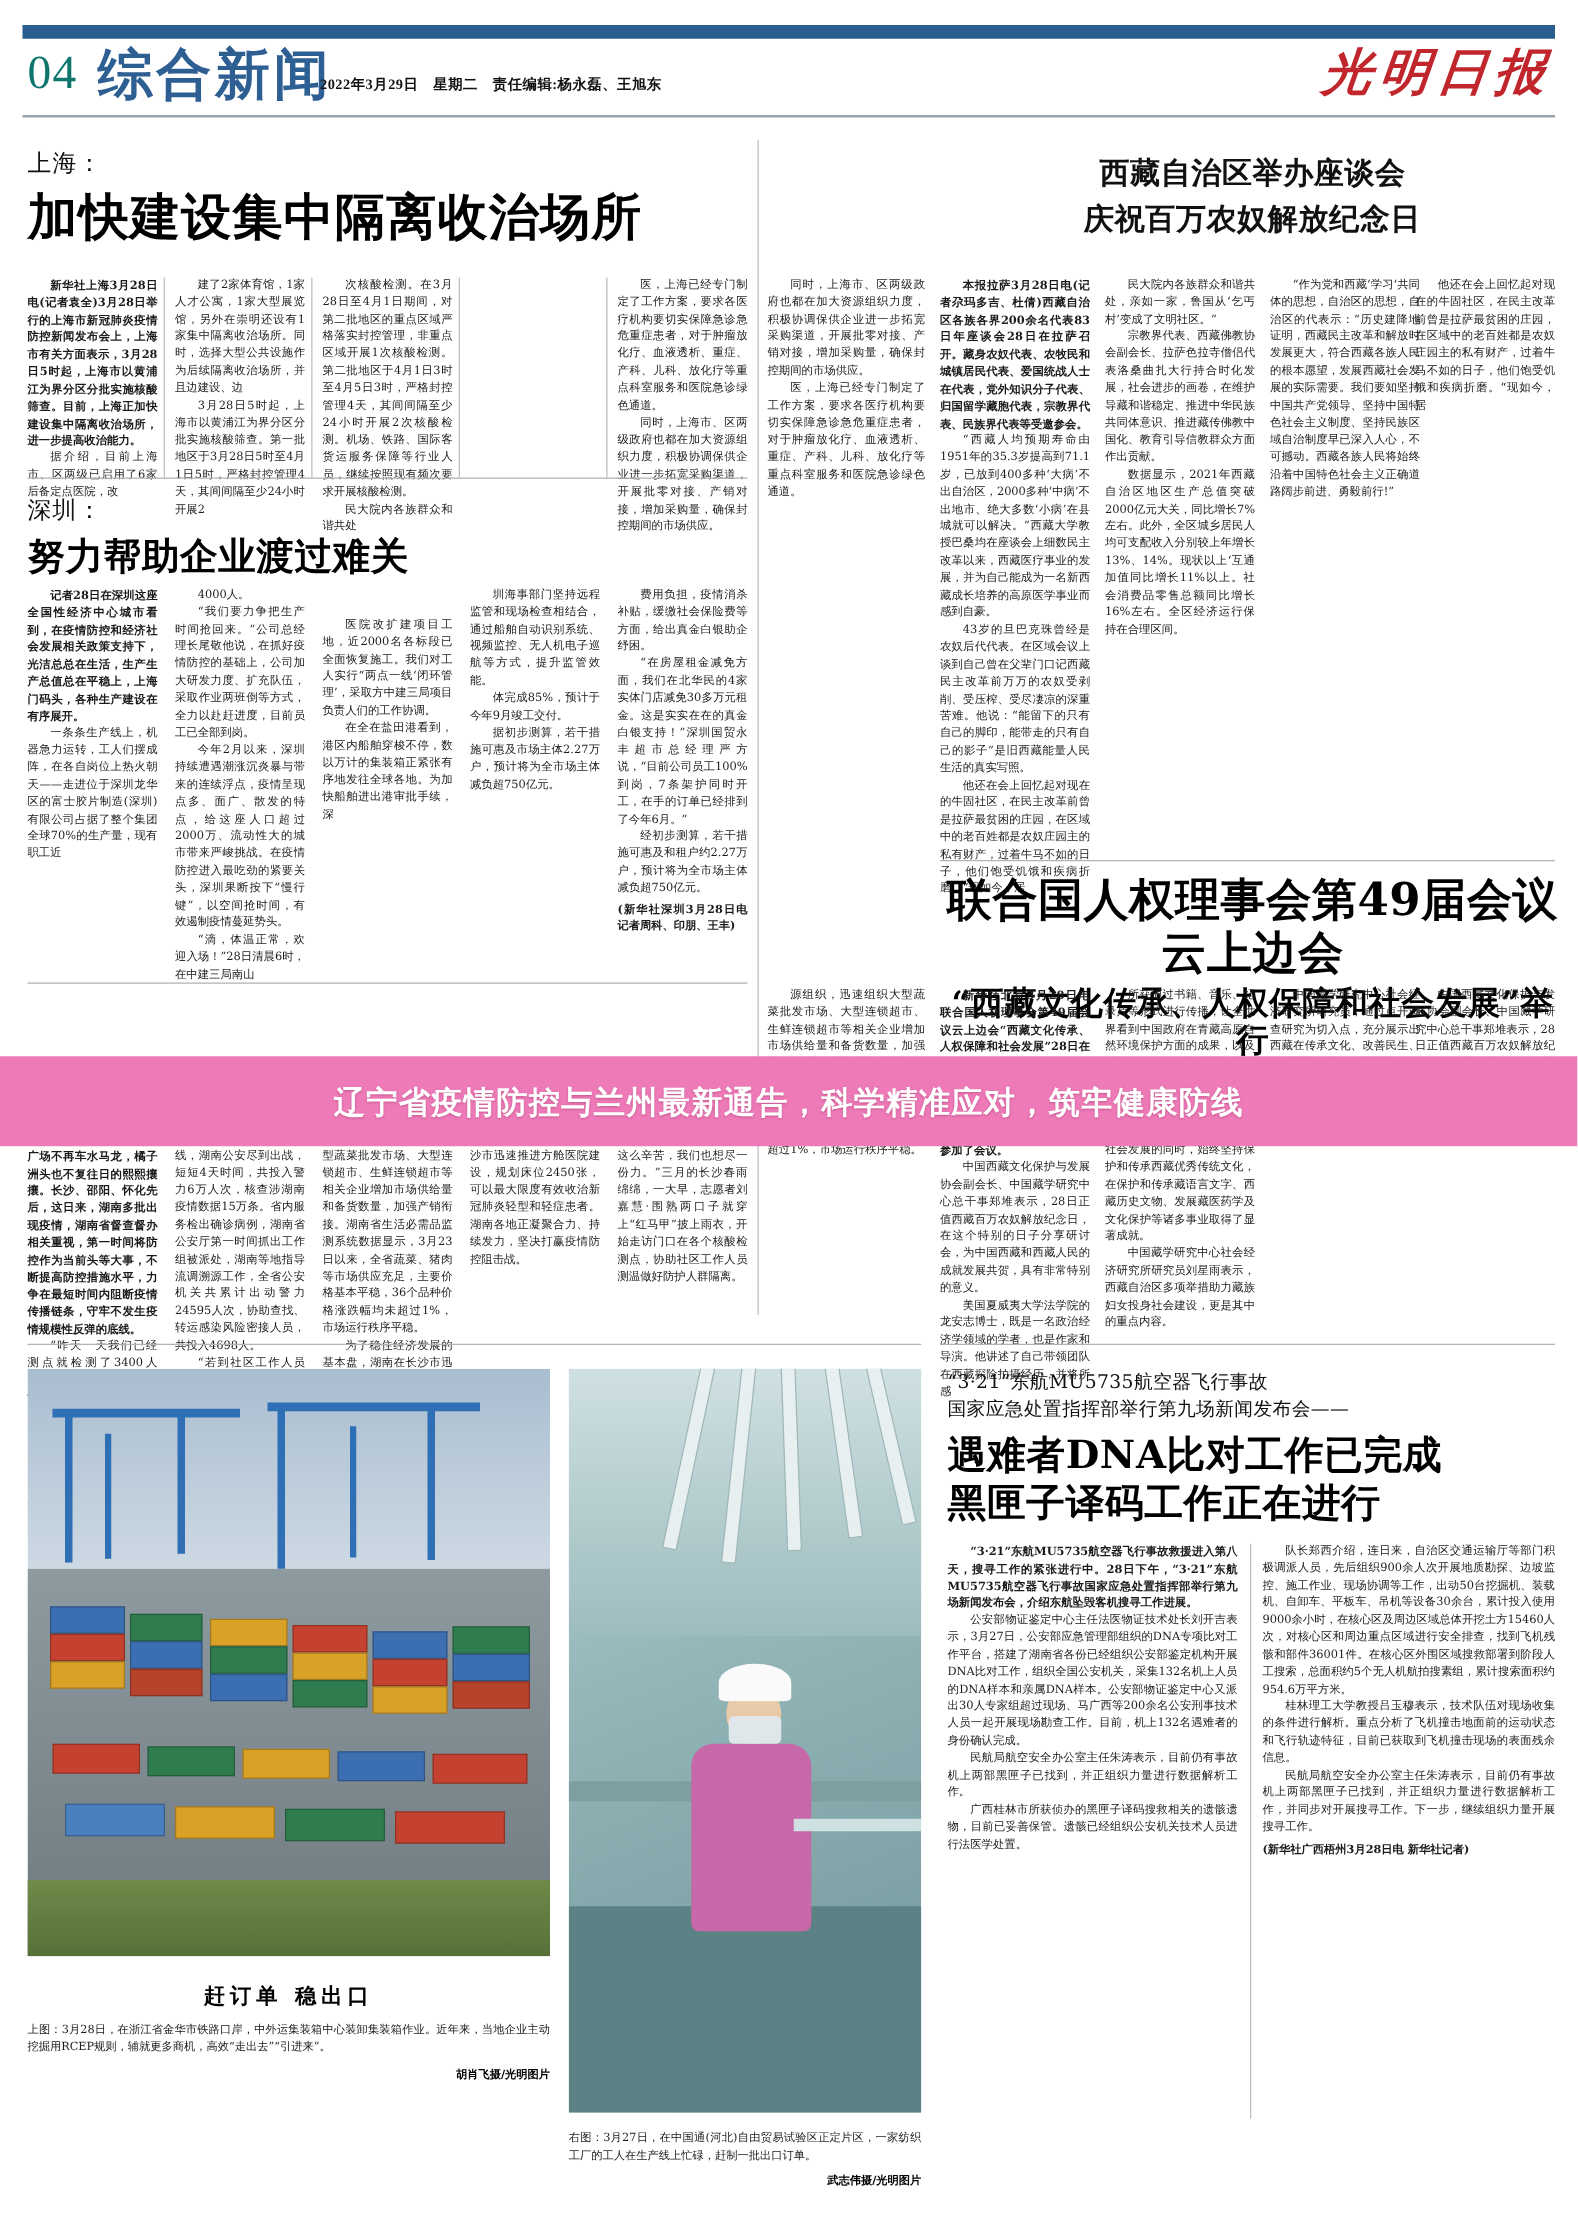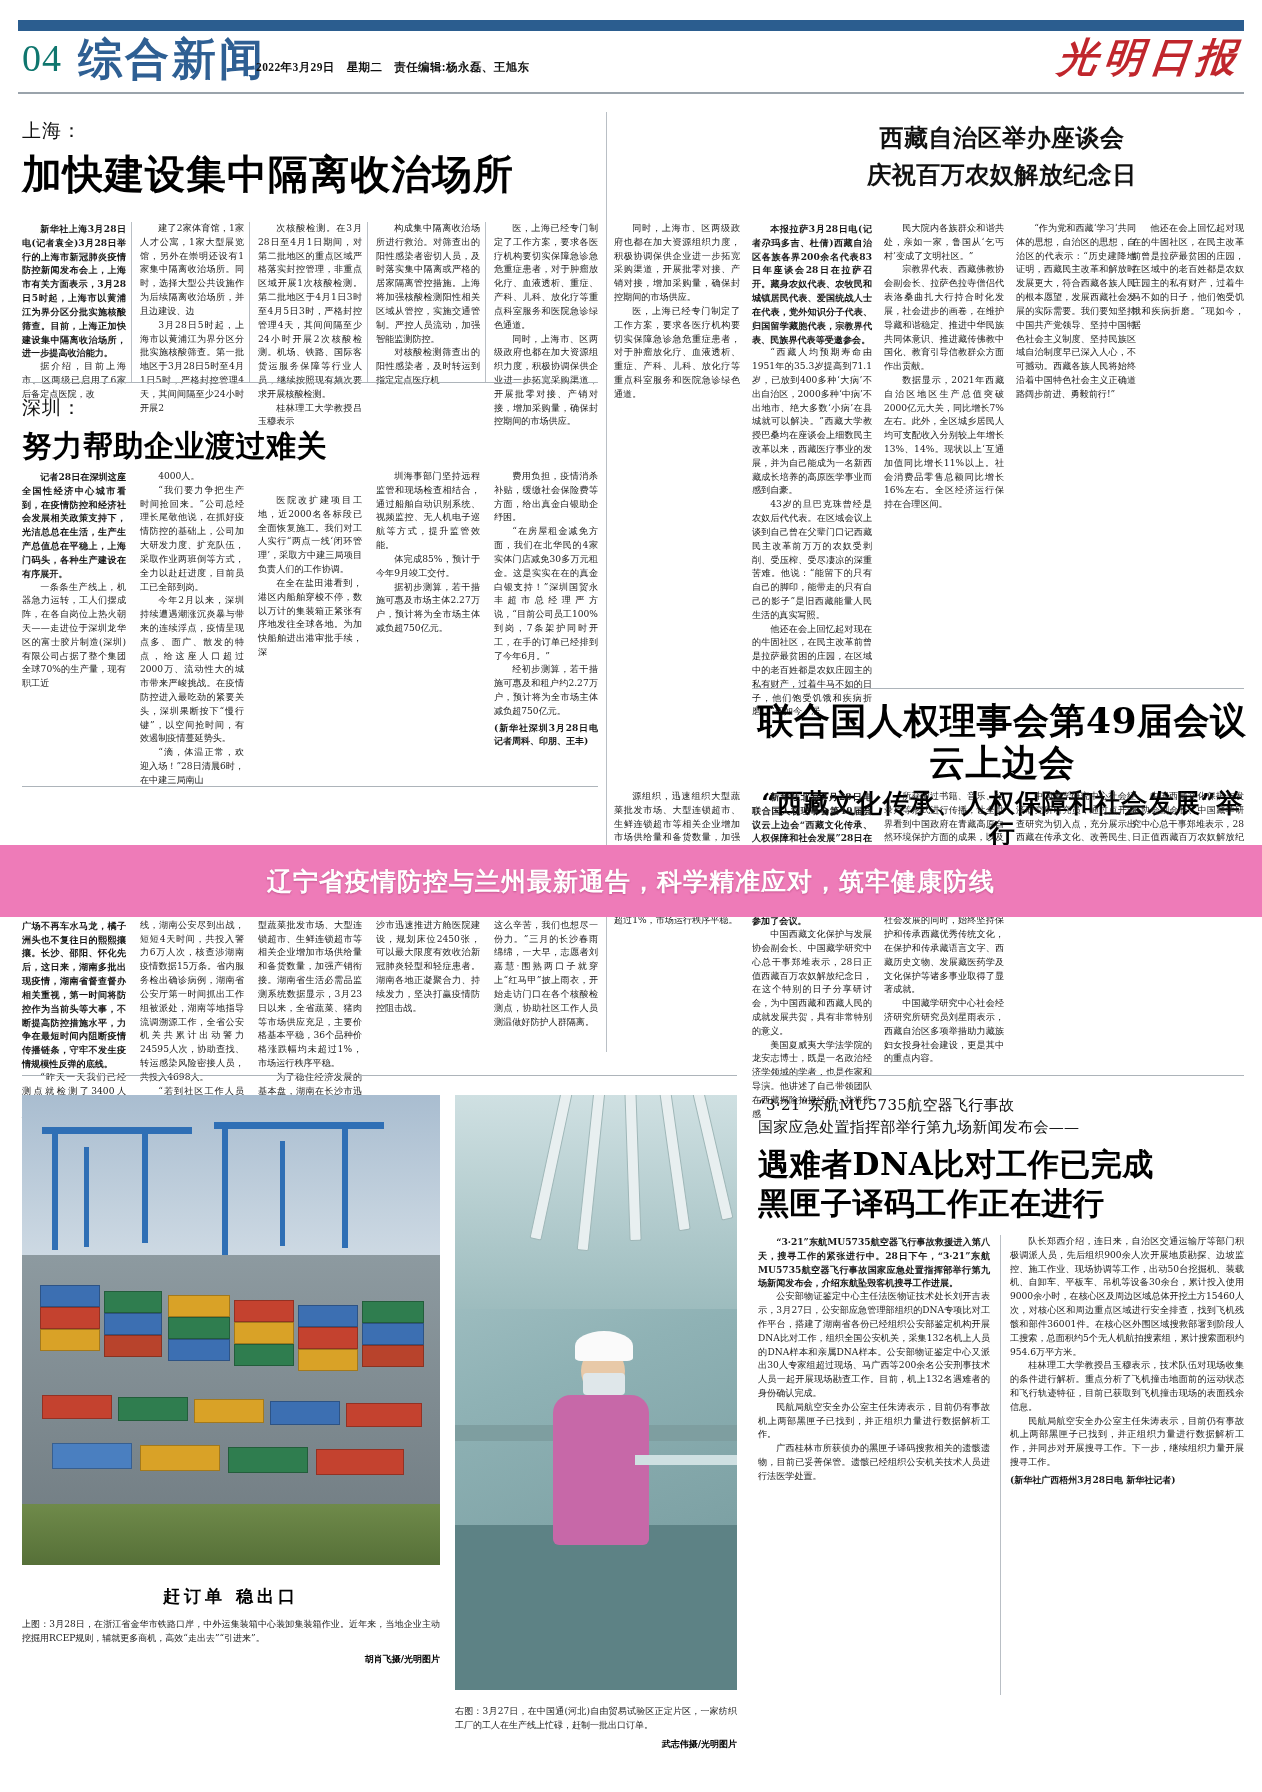--- a/index.html
+++ b/index.html
@@ -110,25 +110,21 @@
   <div class="col" style="left:22px;top:222px;width:104px;">
     <p class="lead">新华社上海3月28日电(记者袁全)3月28日举行的上海市新冠肺炎疫情防控新闻发布会上，上海市有关方面表示，3月28日5时起，上海市以黄浦江为界分区分批实施核酸筛查。目前，上海正加快建设集中隔离收治场所，进一步提高收治能力。</p>
     <p>据介绍，目前上海市、区两级已启用了6家后备定点医院，改</p>
   </div>
   <div class="col" style="left:140px;top:222px;width:104px;">
     <p>建了2家体育馆，1家人才公寓，1家大型展览馆，另外在崇明还设有1家集中隔离收治场所。同时，选择大型公共设施作为后续隔离收治场所，并且边建设、边</p>
     <p>3月28日5时起，上海市以黄浦江为界分区分批实施核酸筛查。第一批地区于3月28日5时至4月1日5时，严格封控管理4天，其间间隔至少24小时开展2</p>
   </div>
   <div class="col" style="left:258px;top:222px;width:104px;">
     <p>次核酸检测。在3月28日至4月1日期间，对第二批地区的重点区域严格落实封控管理，非重点区域开展1次核酸检测。第二批地区于4月1日3时至4月5日3时，严格封控管理4天，其间间隔至少24小时开展2次核酸检测。机场、铁路、国际客货运服务保障等行业人员，继续按照现有频次要求开展核酸检测。</p>
-    <p>桂林理工大学教授吕玉穆表示</p>
-  </div>
-  <div class="col" style="left:376px;top:222px;width:104px;">
-    <p>构成集中隔离收治场所进行救治。对筛查出的阳性感染者密切人员，及时落实集中隔离或严格的居家隔离管控措施。上海将加强核酸检测阳性相关区域从管控，实施交通管制。严控人员流动，加强智能监测防控。</p>
-    <p>对核酸检测筛查出的阳性感染者，及时转运到指定定点医疗机</p>
+    <p>民大院内各族群众和谐共处</p>
   </div>
   <div class="col" style="left:494px;top:222px;width:104px;">
     <p>医，上海已经专门制定了工作方案，要求各医疗机构要切实保障急诊急危重症患者，对于肿瘤放化疗、血液透析、重症、产科、儿科、放化疗等重点科室服务和医院急诊绿色通道。</p>
     <p>同时，上海市、区两级政府也都在加大资源组织力度，积极协调保供企业进一步拓宽采购渠道，开展批零对接、产销对接，增加采购量，确保封控期间的市场供应。</p>
   </div>
 
   <div style="position:absolute;left:22px;top:395px;width:560px;">
     <div class="kicker">深圳：</div>
     <div class="hl-mid" style="margin-top:8px;">努力帮助企业渡过难关</div>
   </div>

